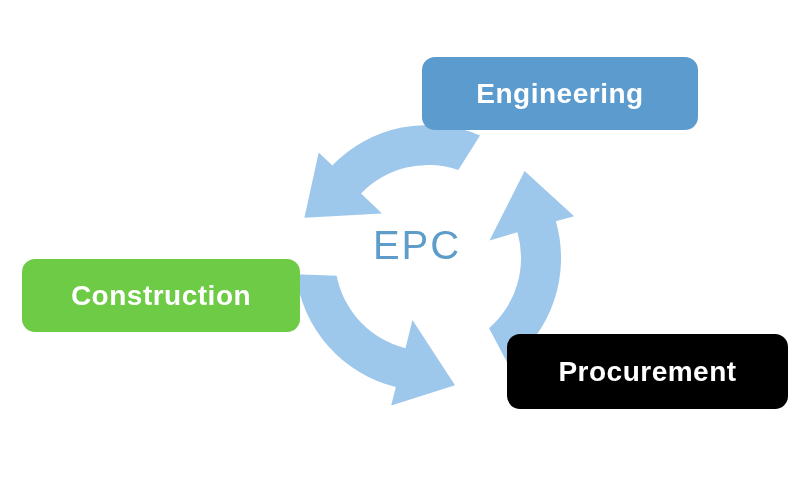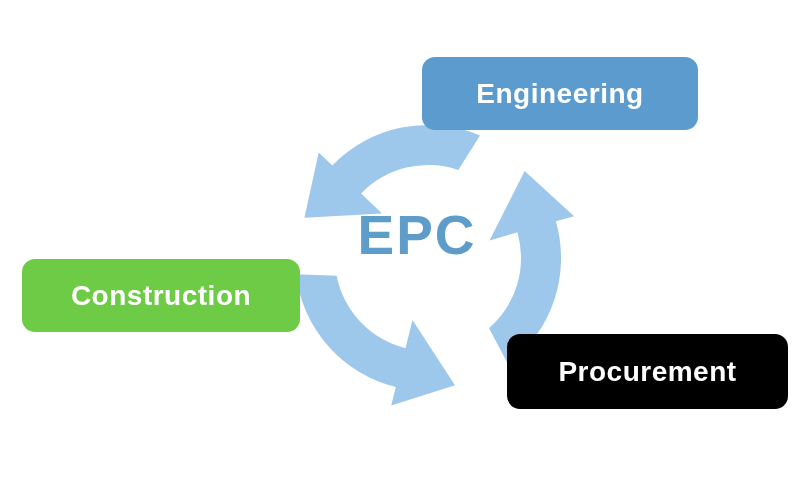--- a/index.html
+++ b/index.html
@@ -51,24 +51,24 @@
   }
   .node-procurement {
     left: 507px;
     top: 334px;
     width: 281px;
     height: 75px;
   }
   .center-label {
     position: absolute;
     left: 417px;
-    top: 235px;
+    top: 245px;
     transform: translate(-50%, -50%);
-    font-size: 55px;
-    font-weight: bold;
+    font-size: 40px;
+    font-weight: normal;
     letter-spacing: 2px;
     z-index: 1;
   }
 </style>
 </head>
 <body>
 
 <div class="stage" style="background: rgb(255, 255, 255);">
 
   <svg class="cycle-svg" viewBox="0 0 800 480" aria-hidden="true">

